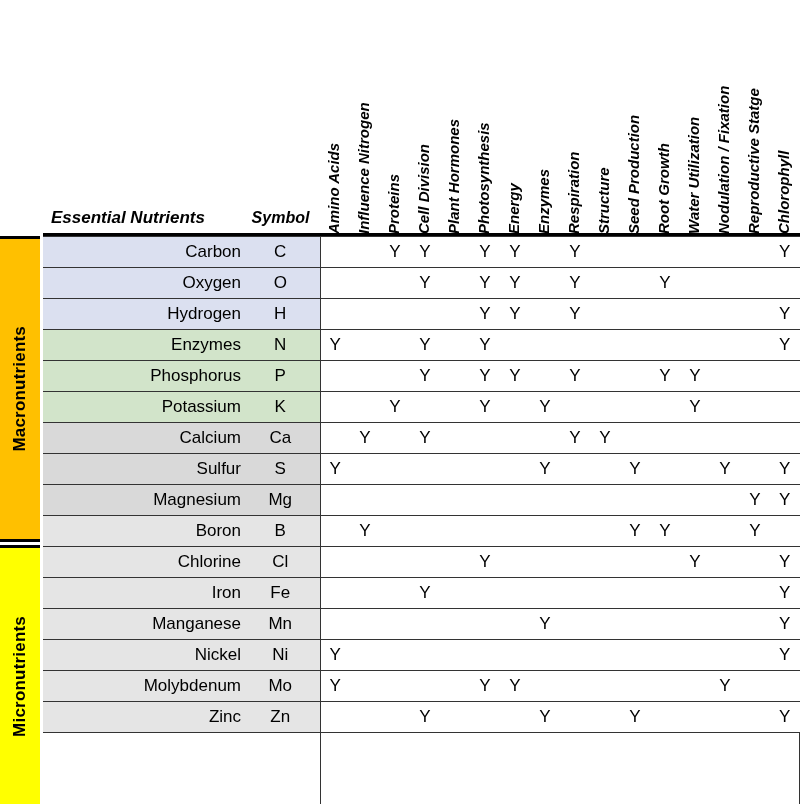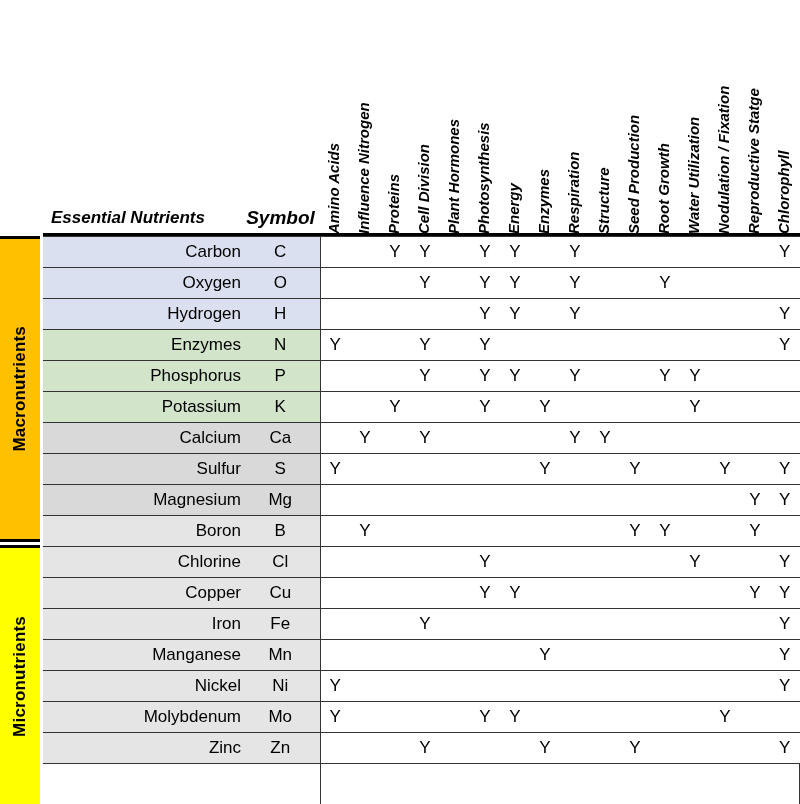--- a/index.html
+++ b/index.html
@@ -81,21 +81,21 @@
     font-style: italic;
     font-weight: bold;
     font-size: 17px;
     line-height: 20px;
   }
   #corner-titles .symbol-title {
     width: 79px;
     text-align: center;
     font-style: italic;
     font-weight: bold;
-    font-size: 19px;
+    font-size: 16px;
     line-height: 20px;
   }
 
   
   #col-headers {
     position: absolute;
     left: 277px;
     bottom: 0;
     width: 480px;
     height: 236px;
@@ -524,40 +524,20 @@
           <td class="c-mark"></td>
           <td class="c-mark"></td>
           <td class="c-mark"></td>
           <td class="c-mark"></td>
           <td class="c-mark">Y</td>
           <td class="c-mark"></td>
           <td class="c-mark"></td>
           <td class="c-mark edge-right">Y</td>
         </tr>
         <tr class="band-mic">
-          <td class="c-name">Copper</td>
-          <td class="c-sym">Cu</td>
-          <td class="c-mark edge-left"></td>
-          <td class="c-mark"></td>
-          <td class="c-mark"></td>
-          <td class="c-mark"></td>
-          <td class="c-mark"></td>
-          <td class="c-mark">Y</td>
-          <td class="c-mark">Y</td>
-          <td class="c-mark"></td>
-          <td class="c-mark"></td>
-          <td class="c-mark"></td>
-          <td class="c-mark"></td>
-          <td class="c-mark"></td>
-          <td class="c-mark"></td>
-          <td class="c-mark"></td>
-          <td class="c-mark">Y</td>
-          <td class="c-mark edge-right">Y</td>
-        </tr>
-        <tr class="band-mic">
           <td class="c-name">Iron</td>
           <td class="c-sym">Fe</td>
           <td class="c-mark edge-left"></td>
           <td class="c-mark"></td>
           <td class="c-mark"></td>
           <td class="c-mark">Y</td>
           <td class="c-mark"></td>
           <td class="c-mark"></td>
           <td class="c-mark"></td>
           <td class="c-mark"></td>

